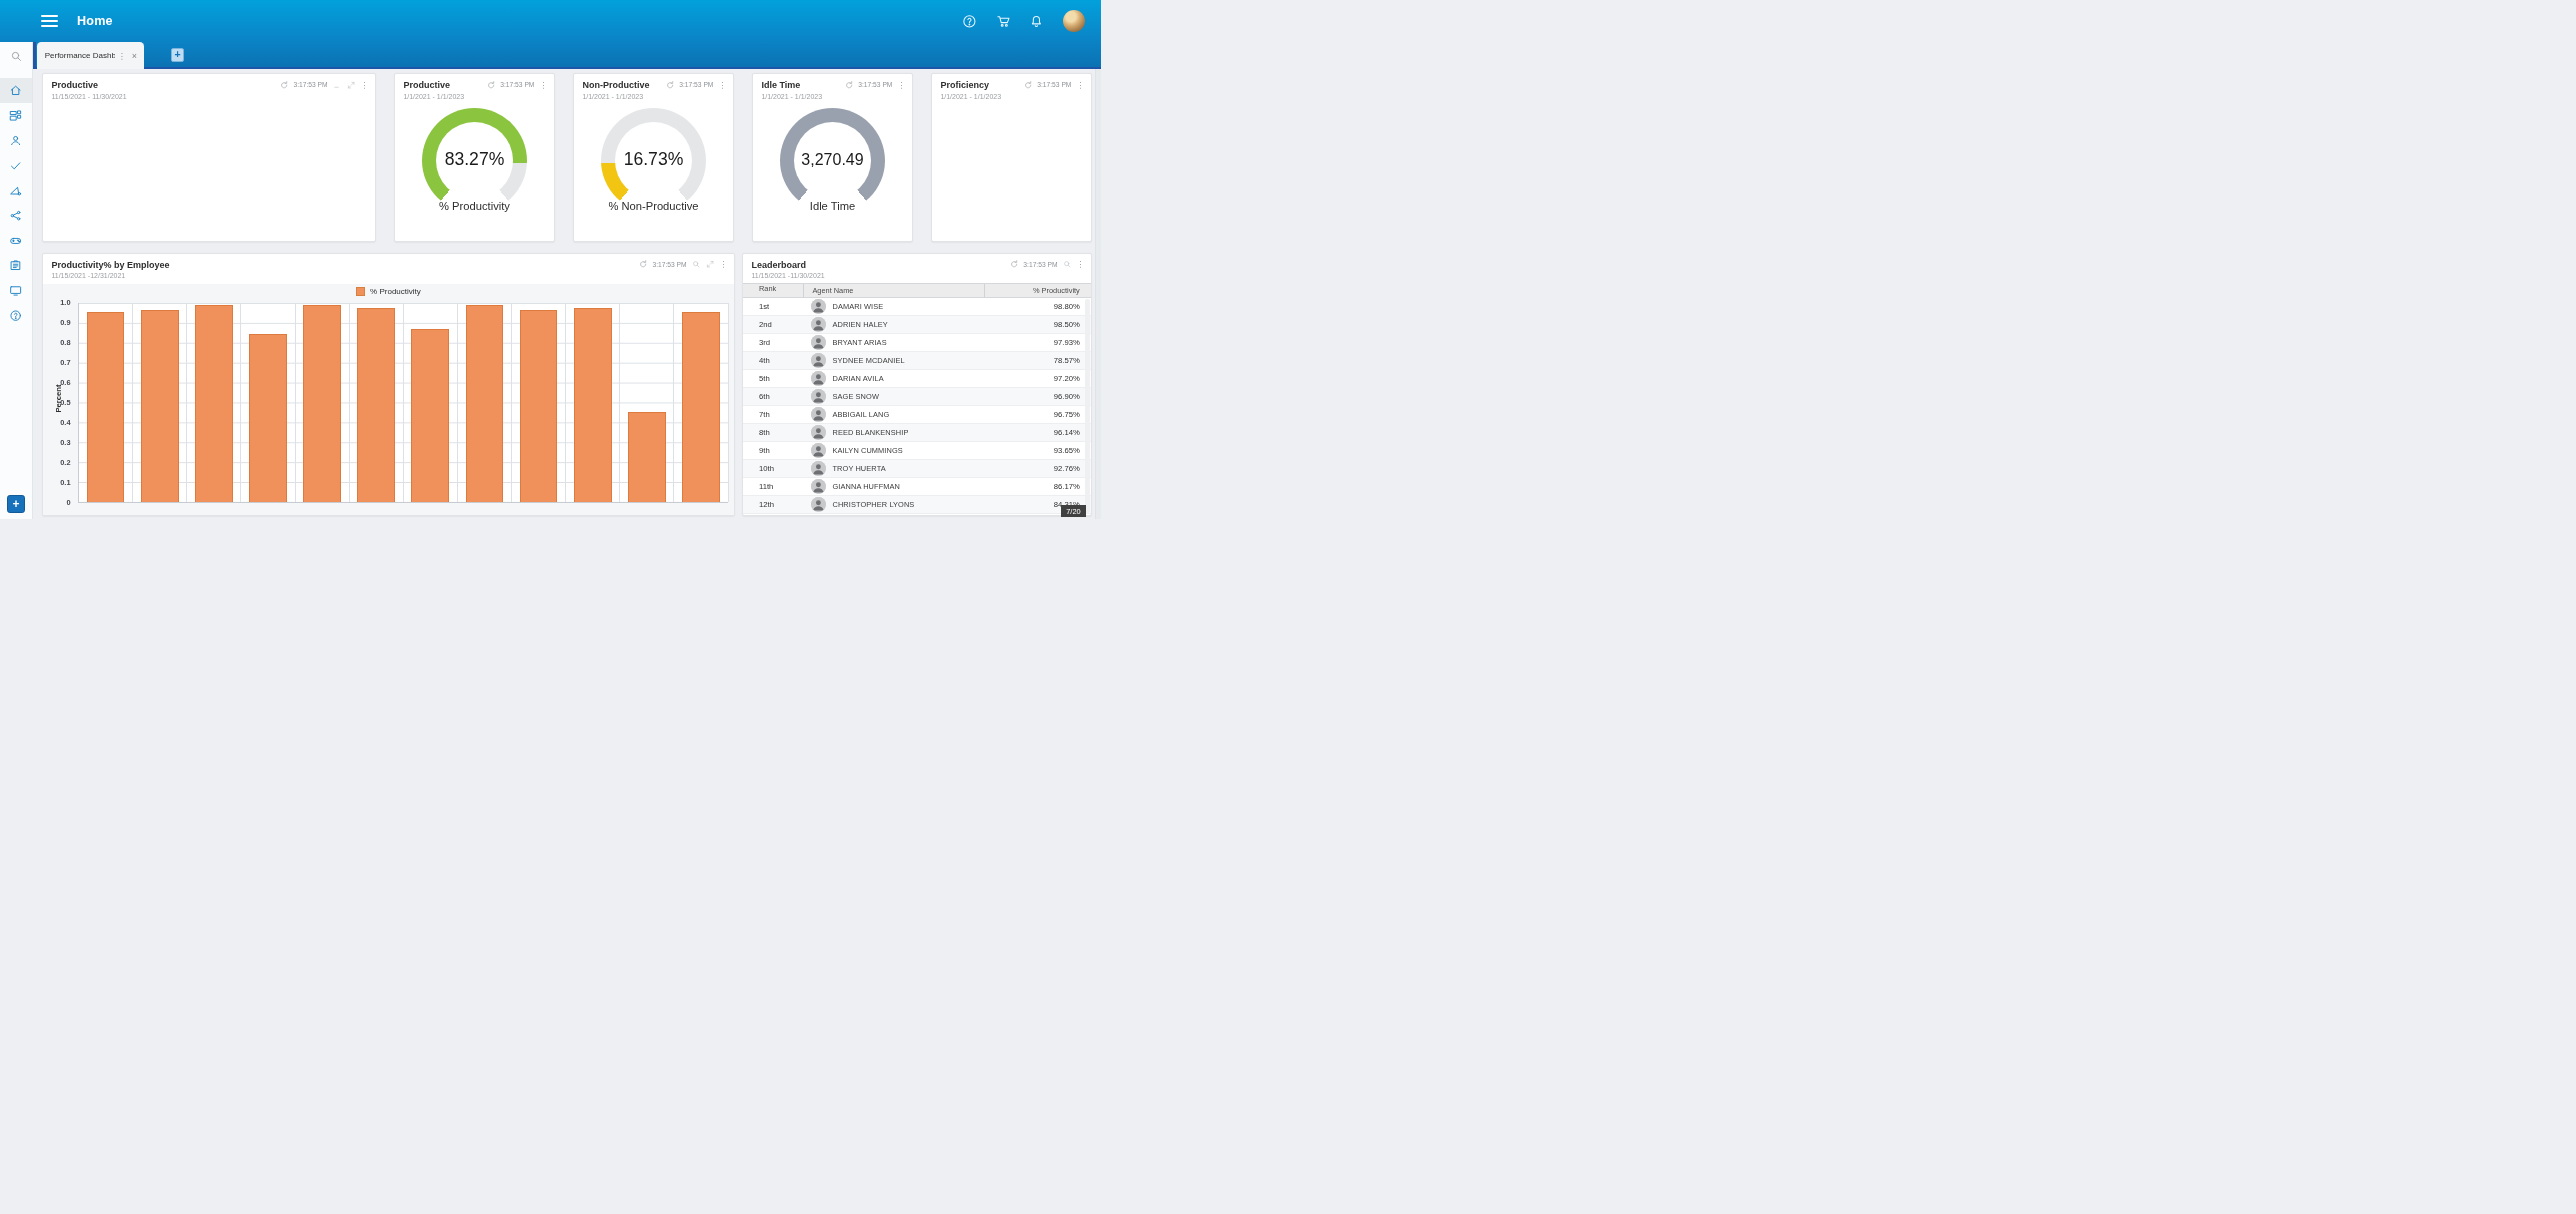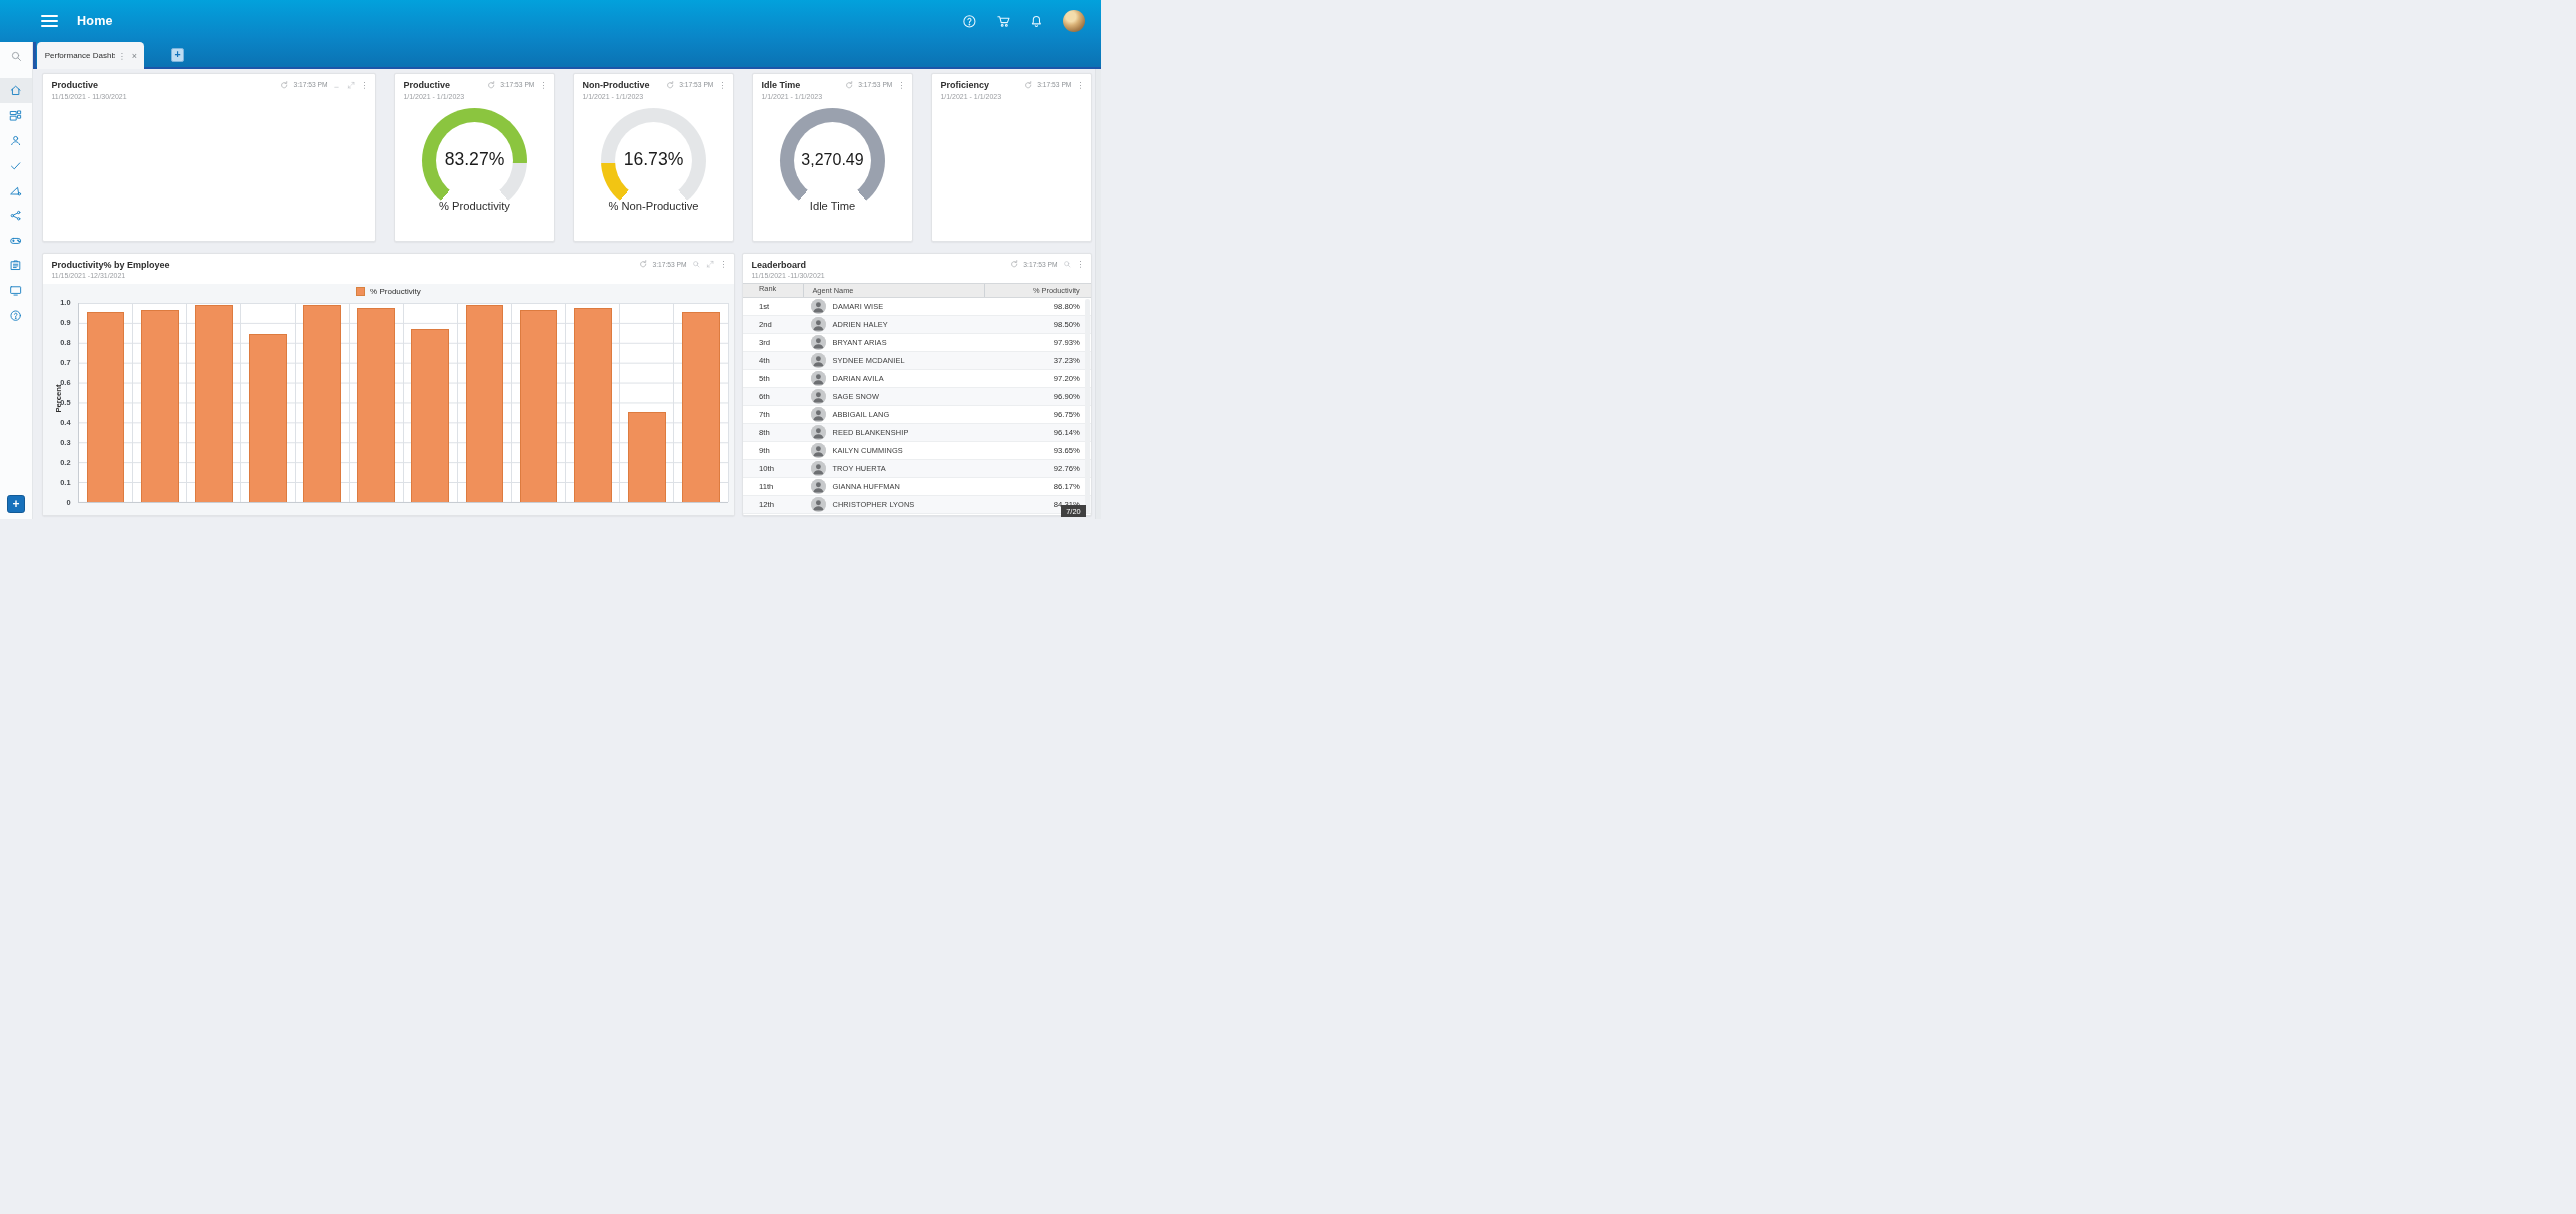--- a/index.html
+++ b/index.html
@@ -513,21 +513,21 @@
             <span class="lb-agent">
               <span class="avatar">
                 <svg viewBox="0 0 24 24">
                   <rect width="24" height="24" fill="#c7c9cb"></rect>
                   <circle cx="12" cy="9.3" r="4" fill="#6d6f72"></circle>
                   <path d="M3.5 22c.8-4.6 4.3-6.9 8.5-6.9s7.7 2.3 8.5 6.9z" fill="#6d6f72"></path>
                 </svg>
               </span>
               <span class="lb-name">SYDNEE MCDANIEL</span>
             </span>
-            <span class="lb-val">37.23%</span>
+            <span class="lb-val">78.57%</span>
           </div>
           <div class="lb-row">
             <span class="lb-rank">5th</span>
             <span class="lb-agent">
               <span class="avatar">
                 <svg viewBox="0 0 24 24">
                   <rect width="24" height="24" fill="#c7c9cb"></rect>
                   <circle cx="12" cy="9.3" r="4" fill="#6d6f72"></circle>
                   <path d="M3.5 22c.8-4.6 4.3-6.9 8.5-6.9s7.7 2.3 8.5 6.9z" fill="#6d6f72"></path>
                 </svg>

